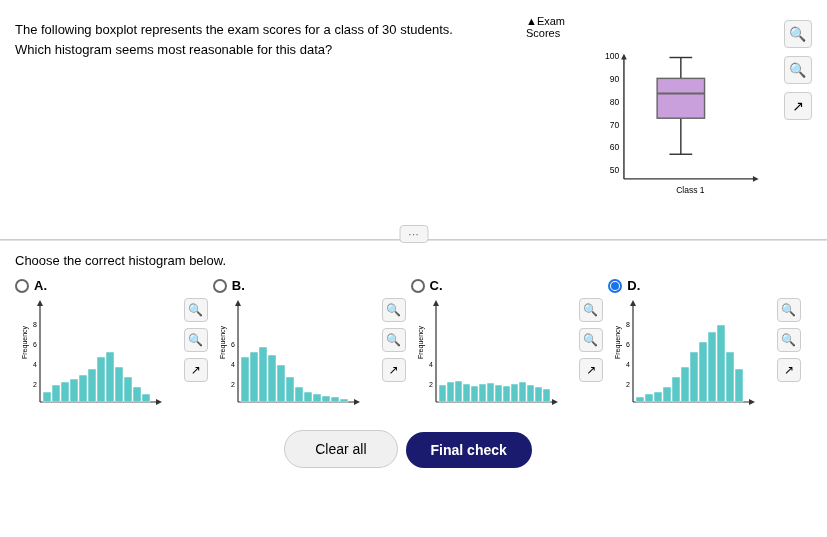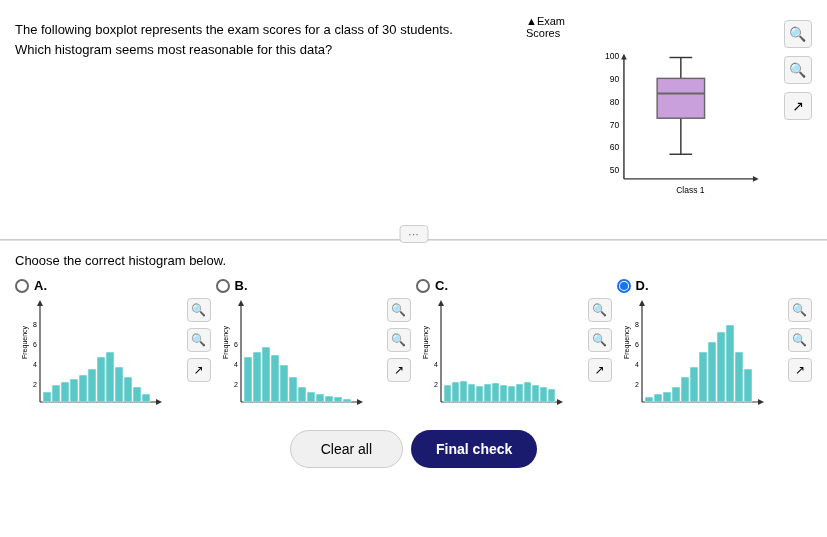--- a/index.html
+++ b/index.html
@@ -62,21 +62,21 @@
       border-radius: 4px;
       background: #f5f5f5;
       display: flex;
       align-items: center;
       justify-content: center;
       cursor: pointer;
       font-size: 14px;
     }
 
     .bottom-section {
-      padding: 12px 15px 10px 15px;
+      padding: 12px 26px 10px 15px;
       height: 297px;
     }
 
     .choose-label {
       font-size: 13px;
       margin-bottom: 10px;
     }
 
     .options-row {
       display: flex;
@@ -150,20 +150,21 @@
       width: 24px;
       height: 24px;
       font-size: 12px;
     }
 
     .buttons-row {
       display: flex;
       justify-content: center;
       gap: 8px;
       margin-top: 10px;
+      align-items: flex-end;
     }
 
     .btn-clear {
       padding: 10px 30px;
       border: 1px solid #ccc;
       border-radius: 25px;
       background: #f0f0f0;
       font-size: 14px;
       cursor: pointer;
     }

